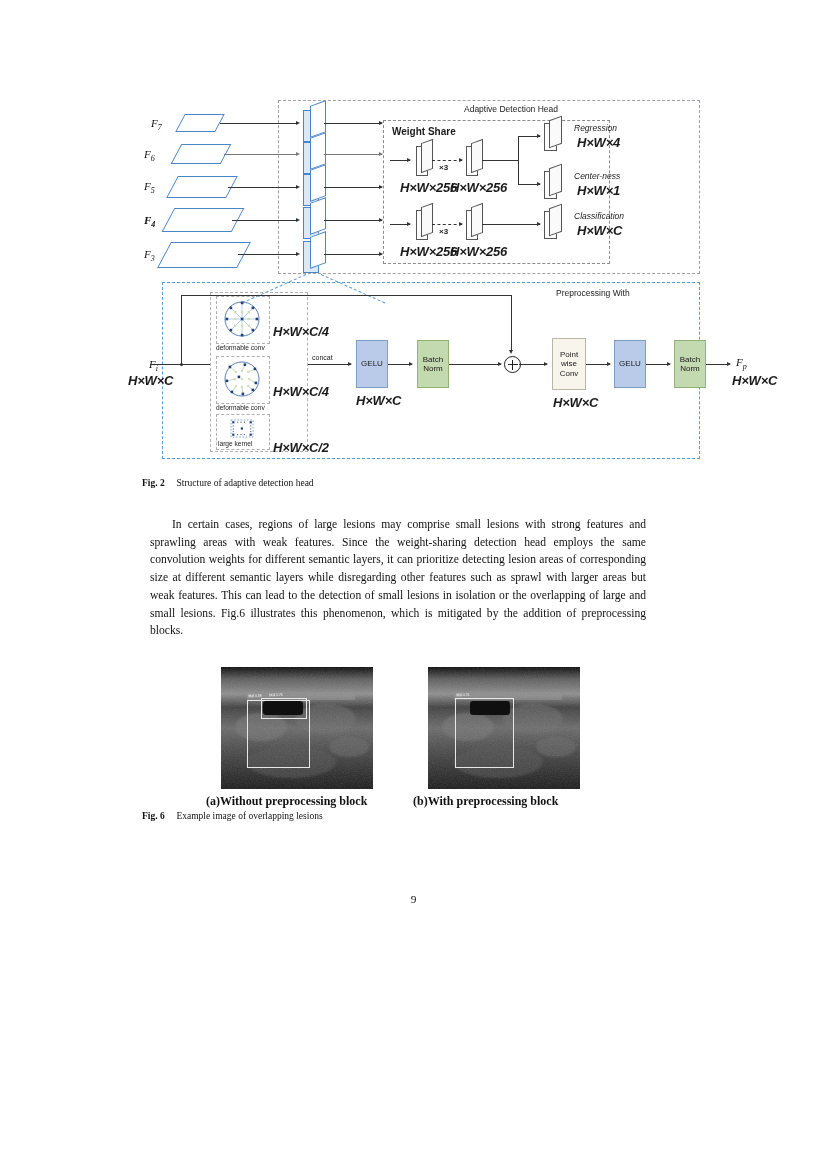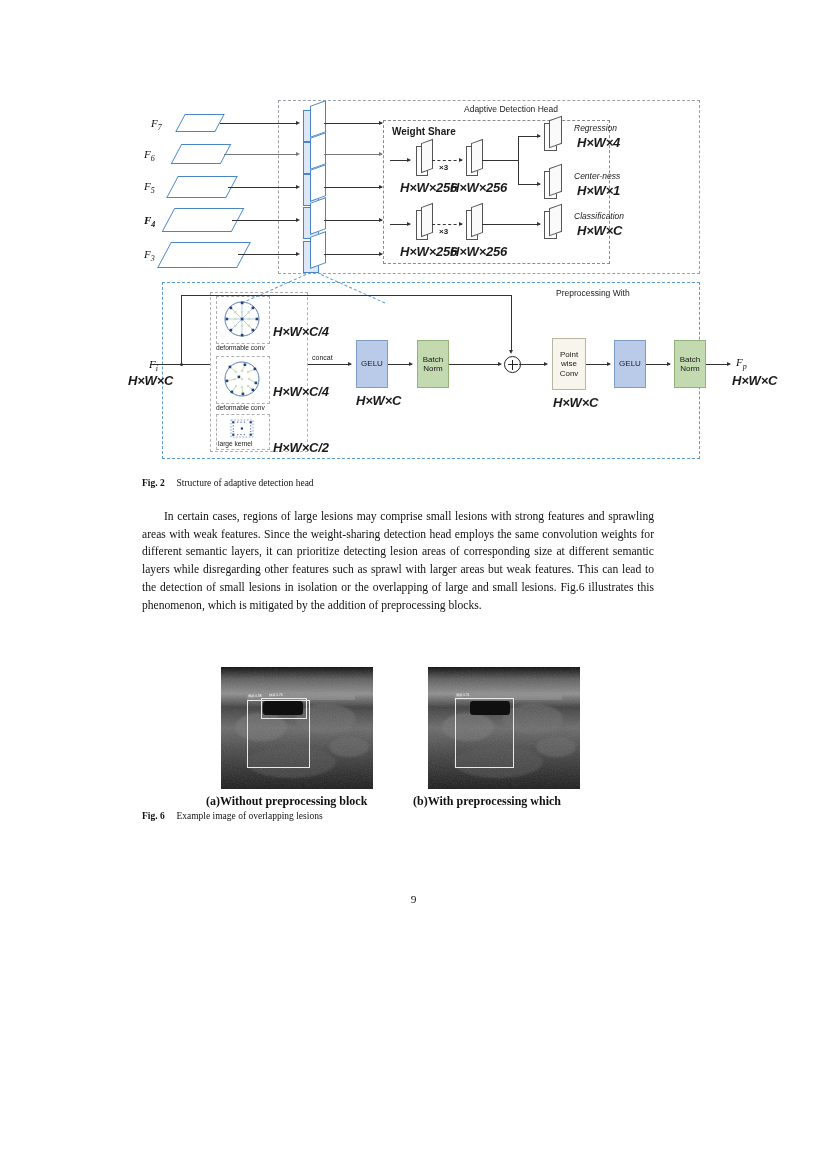--- a/index.html
+++ b/index.html
@@ -63,21 +63,21 @@
 
   
   .figcap{position:absolute;font-family:"Liberation Serif",serif;font-size:9.5px;
           color:#111;white-space:nowrap;}
   .figcap b{font-weight:bold;}
   .figcap .capsp{display:inline-block;width:7px;}
 
   #body{position:absolute;left:142px;top:508px;width:512px;
         font-size:11.6px;line-height:1.53;text-align:justify;
         color:#111;}
-  #body p{margin:0;text-indent:22px;}
+  #body p{margin:8px;text-indent:22px;}
 
   .subcap{position:absolute;font-family:"Liberation Serif",serif;
           font-size:12px;color:#111;white-space:nowrap;font-weight:bold;}
 
   #pageno{position:absolute;left:0;right:0;top:893px;text-align:center;
           font-size:11.3px;color:#111;}
 
   
   .usimg{position:absolute;overflow:hidden;background:#0b0b0b;}
   .usbox{position:absolute;border:1.1px solid #e8e8e8;}
@@ -482,21 +482,21 @@
       <rect width="152" height="122" filter="url(#nB)" opacity="0.4"></rect>
       <rect x="26" y="28" width="108" height="5" fill="#9a9a9a" opacity="0.5"></rect>
     </svg>
     <div class="abs" style="left:42px;top:34px;width:40px;height:14px;background:#0c0c0c;
          border-radius:3px;opacity:.95;"></div>
     <div class="usbox" style="left:27px;top:31px;width:57px;height:68px;"></div>
     <div class="uslabel" style="left:28px;top:26px;">局部 0.91</div>
   </div>
 
   <div class="subcap" style="left:206px;top:794px;">(a)Without preprocessing block</div>
-  <div class="subcap" style="left:413px;top:794px;">(b)With preprocessing which</div>
+  <div class="subcap" style="left:413px;top:794px;">(b)With preprocessing block</div>
 
   <div class="figcap" style="left:142px;top:811px;">
     <b>Fig. 6</b>
     <span class="capsp"></span>
     <span>Example image of overlapping lesions</span>
   </div>
 
   <div id="pageno">9</div>
 
 </div>

